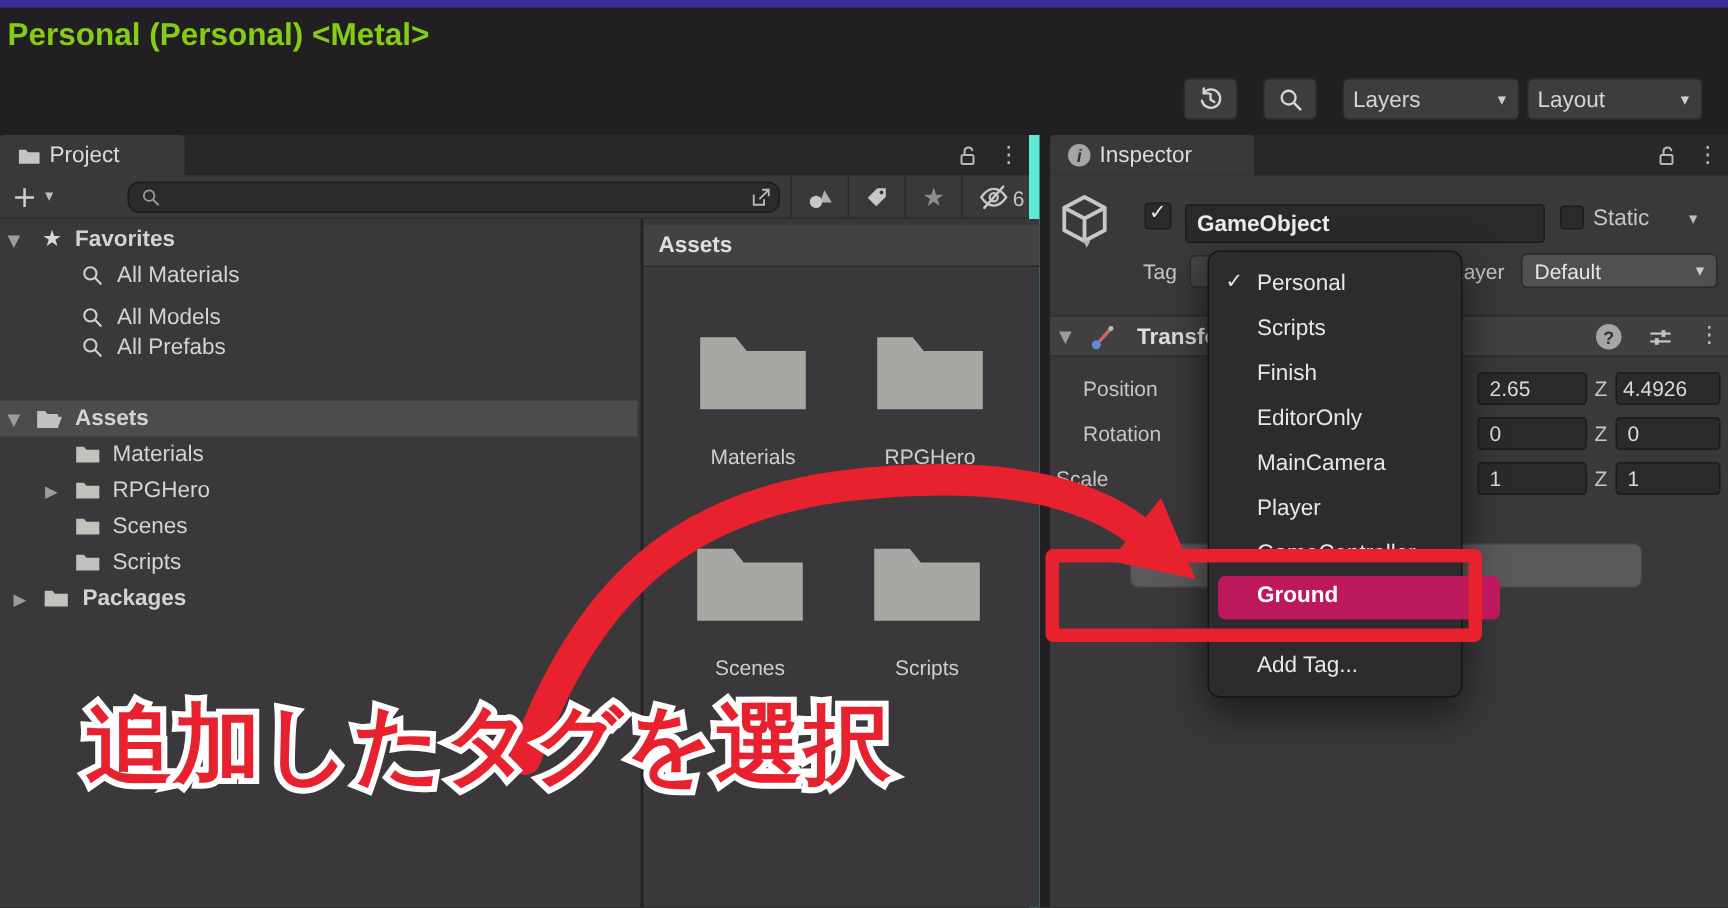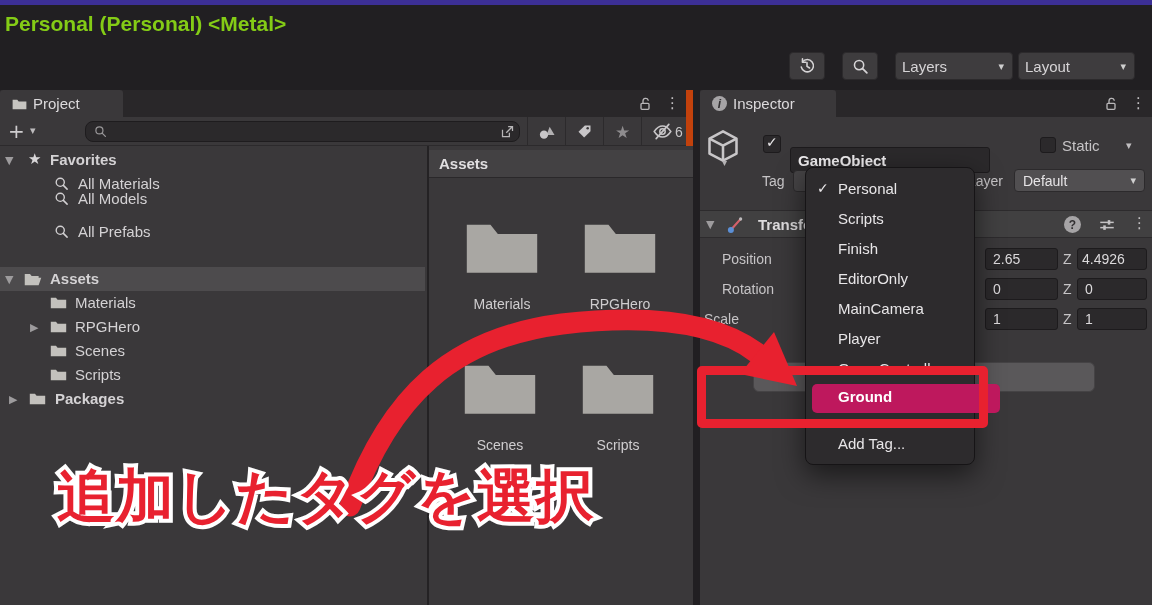--- a/index.html
+++ b/index.html
@@ -20,21 +20,21 @@
   .topbtn {
     position:absolute; top:52px; height:28px; background:#3e3c3e; border:1px solid #2c2a2c;
     border-radius:4px; display:flex; align-items:center; justify-content:center;
     color:#d6d4d6; font-size:15px; cursor:default;
   }
   .topbtn .lbl { padding:0 6px; }
   .topbtn .dd { margin-left:auto; margin-right:8px; font-size:11px; color:#cfcfcf; }
 
   
   .panel { position:absolute; top:90px; height:515px; background:#3a383a; }
-  #project-panel { left:0; width:693px; border-right:7px solid #c2410c; }
+  #project-panel { left:0; width:693px; border-right:7px solid #5eead4; }
   #inspector-panel { left:700px; width:452px; }
   .tabbar { position:absolute; left:0; top:0; right:0; height:27px; background:#292729; }
   .tab {
     position:absolute; left:0; top:0; height:27px; background:#3a383a;
     border-radius:3px 3px 0 0; display:flex; align-items:center; padding:0 12px; gap:6px;
     font-size:15px; color:#dcdadc;
   }
   .tabbar-icons { position:absolute; right:6px; top:0; height:27px; display:flex; align-items:center; gap:12px; color:#b8b6b8; }
   .kebab { font-size:15px; color:#c0bec0; line-height:1; }
 
@@ -241,21 +241,21 @@
     <span class="tw exp glyph" style="left:5px;">▼</span>
     <span class="tw glyph" style="left:28px;top:2px;color:#d8d6d8;font-size:15px;">★</span>
     <span class="tw txt bold" style="left:50px;">Favorites</span>
   </div>
   <div class="tree-row" style="top:82px;">
     <svg class="ic tw" style="left:54px;width:15px;height:15px;">
         <use href="#i-search"></use>
       </svg>
     <span class="tw txt" style="left:78px;">All Materials</span>
   </div>
-  <div class="tree-row" style="top:97px;">
+  <div class="tree-row" style="top:110px;">
     <svg class="ic tw" style="left:54px;width:15px;height:15px;">
         <use href="#i-search"></use>
       </svg>
     <span class="tw txt" style="left:78px;">All Models</span>
   </div>
   <div class="tree-row" style="top:130px;">
     <svg class="ic tw" style="left:54px;width:15px;height:15px;">
         <use href="#i-search"></use>
       </svg>
     <span class="tw txt" style="left:78px;">All Prefabs</span>
@@ -346,21 +346,21 @@
     </div>
   </div>
 
   <svg class="ic" style="position:absolute;left:5px;top:38px;width:36px;height:36px;color:#c8c6c8;">
       <use href="#i-cube"></use>
     </svg>
   <span class="glyph" style="position:absolute;left:22px;top:67px;font-size:10px;color:#b4b2b4;">▾</span>
   <div class="checkbox" style="left:63px;top:45px;width:18px;height:18px;">
     <span class="chk glyph">✓</span>
   </div>
-  <div class="field" id="go-name-field" style="left:90px;top:57px;width:200px;height:26px;">
+  <div class="field" id="go-name-field" style="left:90px;top:46px;width:240px;height:26px;">
     <span>GameObject</span>
   </div>
   <div class="checkbox" style="left:340px;top:47px;width:16px;height:16px;"></div>
   <span class="ins-label" style="left:362px;top:47px;font-size:15px;">Static</span>
   <span class="glyph" style="position:absolute;left:426px;top:49px;font-size:11px;color:#c0bec0;">▾</span>
 
   <span class="ins-label" style="left:62px;top:83px;">Tag</span>
   <div class="dropdown-field" style="left:93px;top:80px;width:172px;height:22px;background:#464446;"></div>
   <span class="ins-label" style="left:268px;top:83px;">Layer</span>
   <div class="dropdown-field" style="left:314px;top:79px;width:131px;height:23px;">

